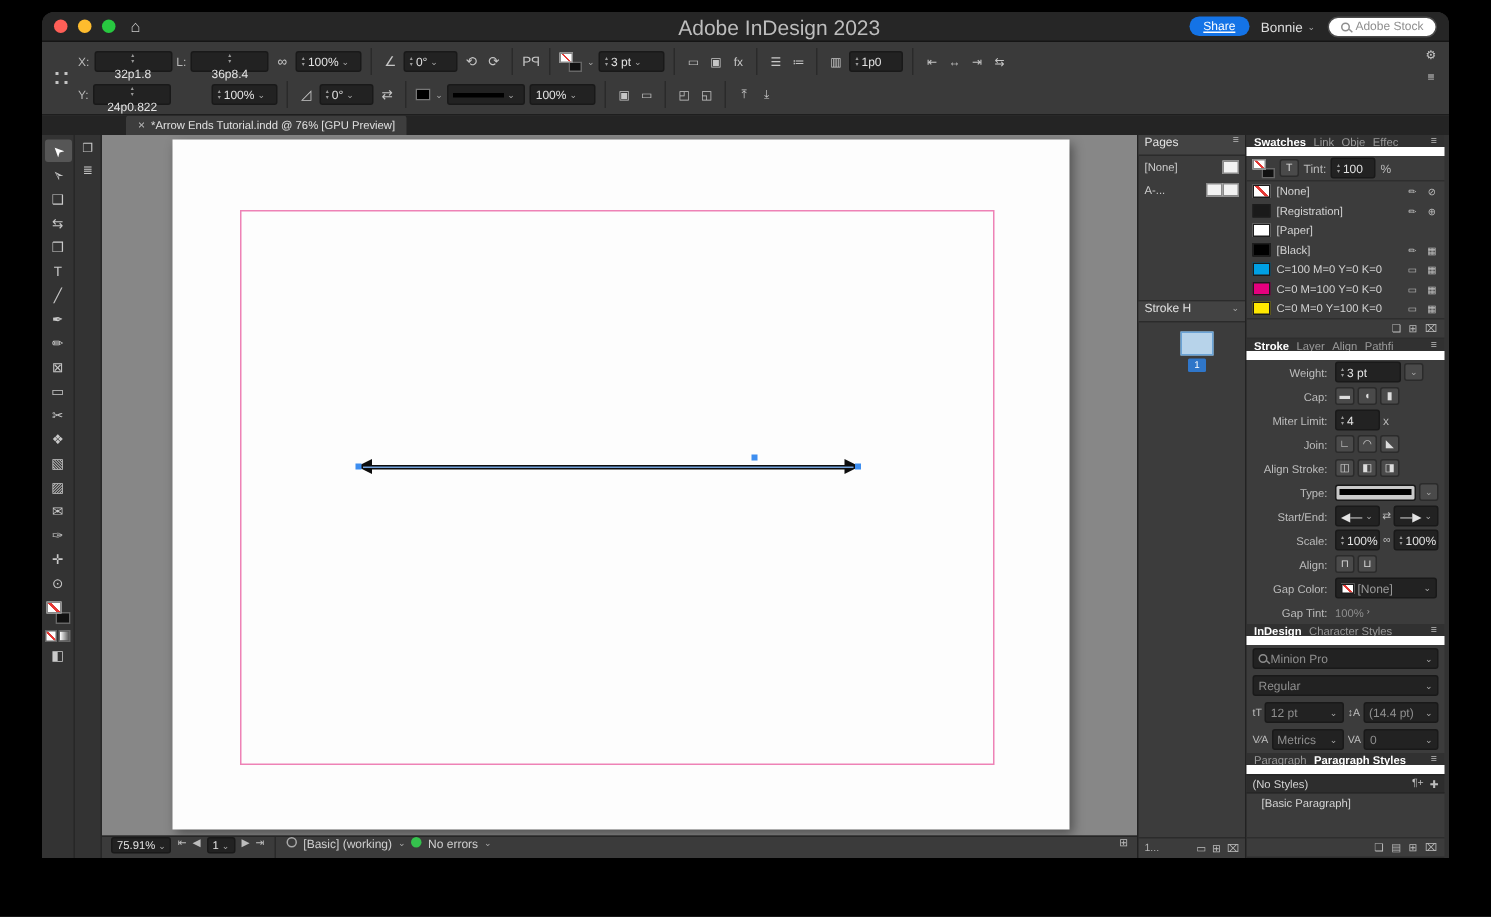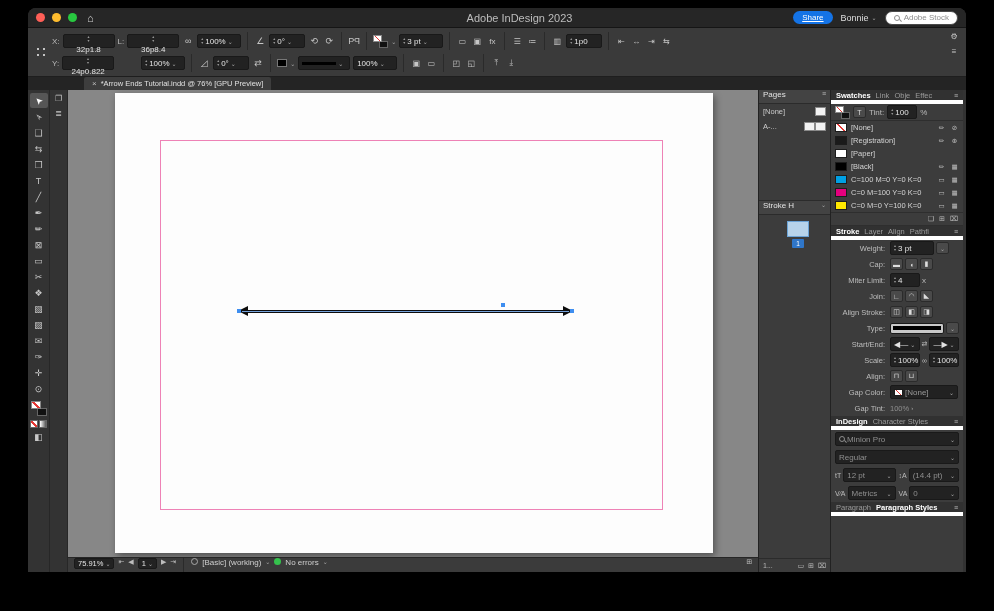--- a/index.html
+++ b/index.html
@@ -6,21 +6,21 @@
   html,body{background:#000;}
   #stage{position:relative;width:994px;height:611px;background:#000;overflow:hidden;}
   #window{position:absolute;left:28px;top:8px;width:938px;height:564px;background:#333;border-radius:8px 8px 0 0;overflow:hidden;box-shadow:0 0 20px rgba(0,0,0,.7);}
 
   
   .titlebar{height:20px;background:#262626;border-bottom:1px solid #151515;display:flex;align-items:center;padding:0 8px;position:relative;}
   .traffic{display:flex;gap:7px;margin-right:10px;}
   .tl{width:9px;height:9px;border-radius:50%;}
   .tl.red{background:#ff5f57;} .tl.yel{background:#febc2e;} .tl.grn{background:#28c840;}
   .home{color:#c9c9c9;font-size:11px;margin-right:8px;cursor:default;}
-  .win-title{position:absolute;left:0;right:0;text-align:center;color:#bdbdbd;font-size:11px;pointer-events:none;padding-left:45px;}
+  .win-title{position:absolute;left:0;right:0;text-align:center;color:#bdbdbd;font-size:14px;pointer-events:none;padding-left:45px;}
   .tb-right{margin-left:auto;display:flex;align-items:center;gap:8px;z-index:2;}
   .share{color:#fff;font-size:8px;padding:2px 9px;border-radius:9px;}
   .user{color:#ddd;font-size:9px;display:flex;align-items:center;gap:3px;}
   .stockbox{display:flex;align-items:center;gap:4px;background:#ffffff;border:1px solid #4a4a4a;border-radius:9px;height:14px;padding:0 8px;color:#8d8d8d;font-size:8px;min-width:72px;}
   .magicon{width:6px;height:6px;border:1px solid #8d8d8d;border-radius:50%;position:relative;flex:0 0 auto;}
   .magicon::after{content:"";position:absolute;width:3px;height:1px;background:#8d8d8d;right:-3px;bottom:-1px;transform:rotate(45deg);}
 
   
   .controlbar{height:49px;background:#3a3a3a;border-bottom:1px solid #1e1e1e;position:relative;padding:2px 4px 2px 24px;}
   .refproxy{position:absolute;left:6px;top:17px;width:14px;height:14px;background-image:radial-gradient(#c4c4c4 1px,transparent 1.2px);background-size:6px 6px;background-position:1px 1px;}
@@ -94,21 +94,21 @@
   .pgrow{display:flex;align-items:center;justify-content:space-between;padding:3px 4px;}
   .pthumb{width:11px;height:9px;background:#f2f2f2;border:1px solid #8a8a8a;display:inline-block;}
   .spread{display:inline-flex;}
   .pg-sep{height:1px;background:#2b2b2b;margin-top:66px;}
   .curpage{width:22px;height:16px;background:#b7d3ea;border:1px solid #6ba3d6;margin:6px 0 0 28px;}
   .curpage-num{width:12px;height:9px;background:#2f76c9;color:#fff;font-size:6.5px;text-align:center;line-height:9px;margin:2px 0 0 33px;border-radius:1px;}
   .pcol-footer{margin-top:auto;display:flex;align-items:center;gap:4px;padding:0 4px;height:14px;border-top:1px solid #2b2b2b;font-size:7px;color:#b5b5b5;}
 
   
   .panels-col{width:133px;background:#3c3c3c;border-left:1px solid #222;display:flex;flex-direction:column;flex:0 0 auto;font-size:7.5px;color:#d4d4d4;}
-  .ptabs{height:14px;display:flex;align-items:center;gap:5px;padding:0 5px;background:#313131;border-bottom:4px solid #ffffff;color:#9b9b9b;font-size:7.5px;white-space:nowrap;overflow:hidden;}
+  .ptabs{height:14px;display:flex;align-items:center;gap:5px;padding:0 5px;background:#313131;border-bottom:6px solid #ffffff;color:#9b9b9b;font-size:7.5px;white-space:nowrap;overflow:hidden;}
   .ptab.active{color:#fff;font-weight:bold;}
   .sw-tools{display:flex;align-items:center;gap:3px;height:17px;padding:0 4px;border-bottom:1px solid #2e2e2e;}
   .tbtn{min-width:13px;height:12px;background:#4a4a4a;border:1px solid #2b2b2b;border-radius:2px;color:#ddd;font-size:7px;display:inline-flex;align-items:center;justify-content:center;padding:0 1px;}
   .sw-list{display:flex;flex-direction:column;}
   .swrow{height:13px;display:flex;align-items:center;gap:4px;padding:0 4px;}
   .swrow .nm{flex:1;overflow:hidden;white-space:nowrap;}
   .sw{width:12px;height:9px;border:1px solid #1c1c1c;flex:0 0 auto;}
   .sw.none{background:linear-gradient(45deg,transparent 42%,#e53935 42%,#e53935 58%,transparent 58%),#fff;}
   .swic{font-size:6.5px;color:#bdbdbd;width:9px;text-align:center;}
   .pfoot{display:flex;align-items:center;justify-content:flex-end;gap:5px;height:14px;padding:0 5px;border-top:1px solid #2e2e2e;border-bottom:1px solid #2e2e2e;color:#b9b9b9;}
@@ -671,18 +671,34 @@
                 </span>
           </span>
         </div>
       </div>
 
       <div class="ptabs">
         <span class="ptab">Paragraph</span>
         <span class="ptab active">Paragraph Styles</span>
         <span class="mini mla">≡</span>
       </div>
+      <div style="display:flex;flex-direction:column;flex:1;">
+        <div class="stylefld">
+          <span>(No Styles)</span>
+          <span class="mini mla">¶+</span>
+          <span class="mini">✚</span>
+        </div>
+        <div class="listrow">
+          <span>[Basic Paragraph]</span>
+        </div>
+        <div class="pfoot mla" style="margin-top:auto;width:100%;">
+          <span class="mini">❏</span>
+          <span class="mini">▤</span>
+          <span class="mini">⊞</span>
+          <span class="mini">⌧</span>
+        </div>
+      </div>
 
     </div>
   </div>
 
 </div>
 </div>
 
 </body></html>

